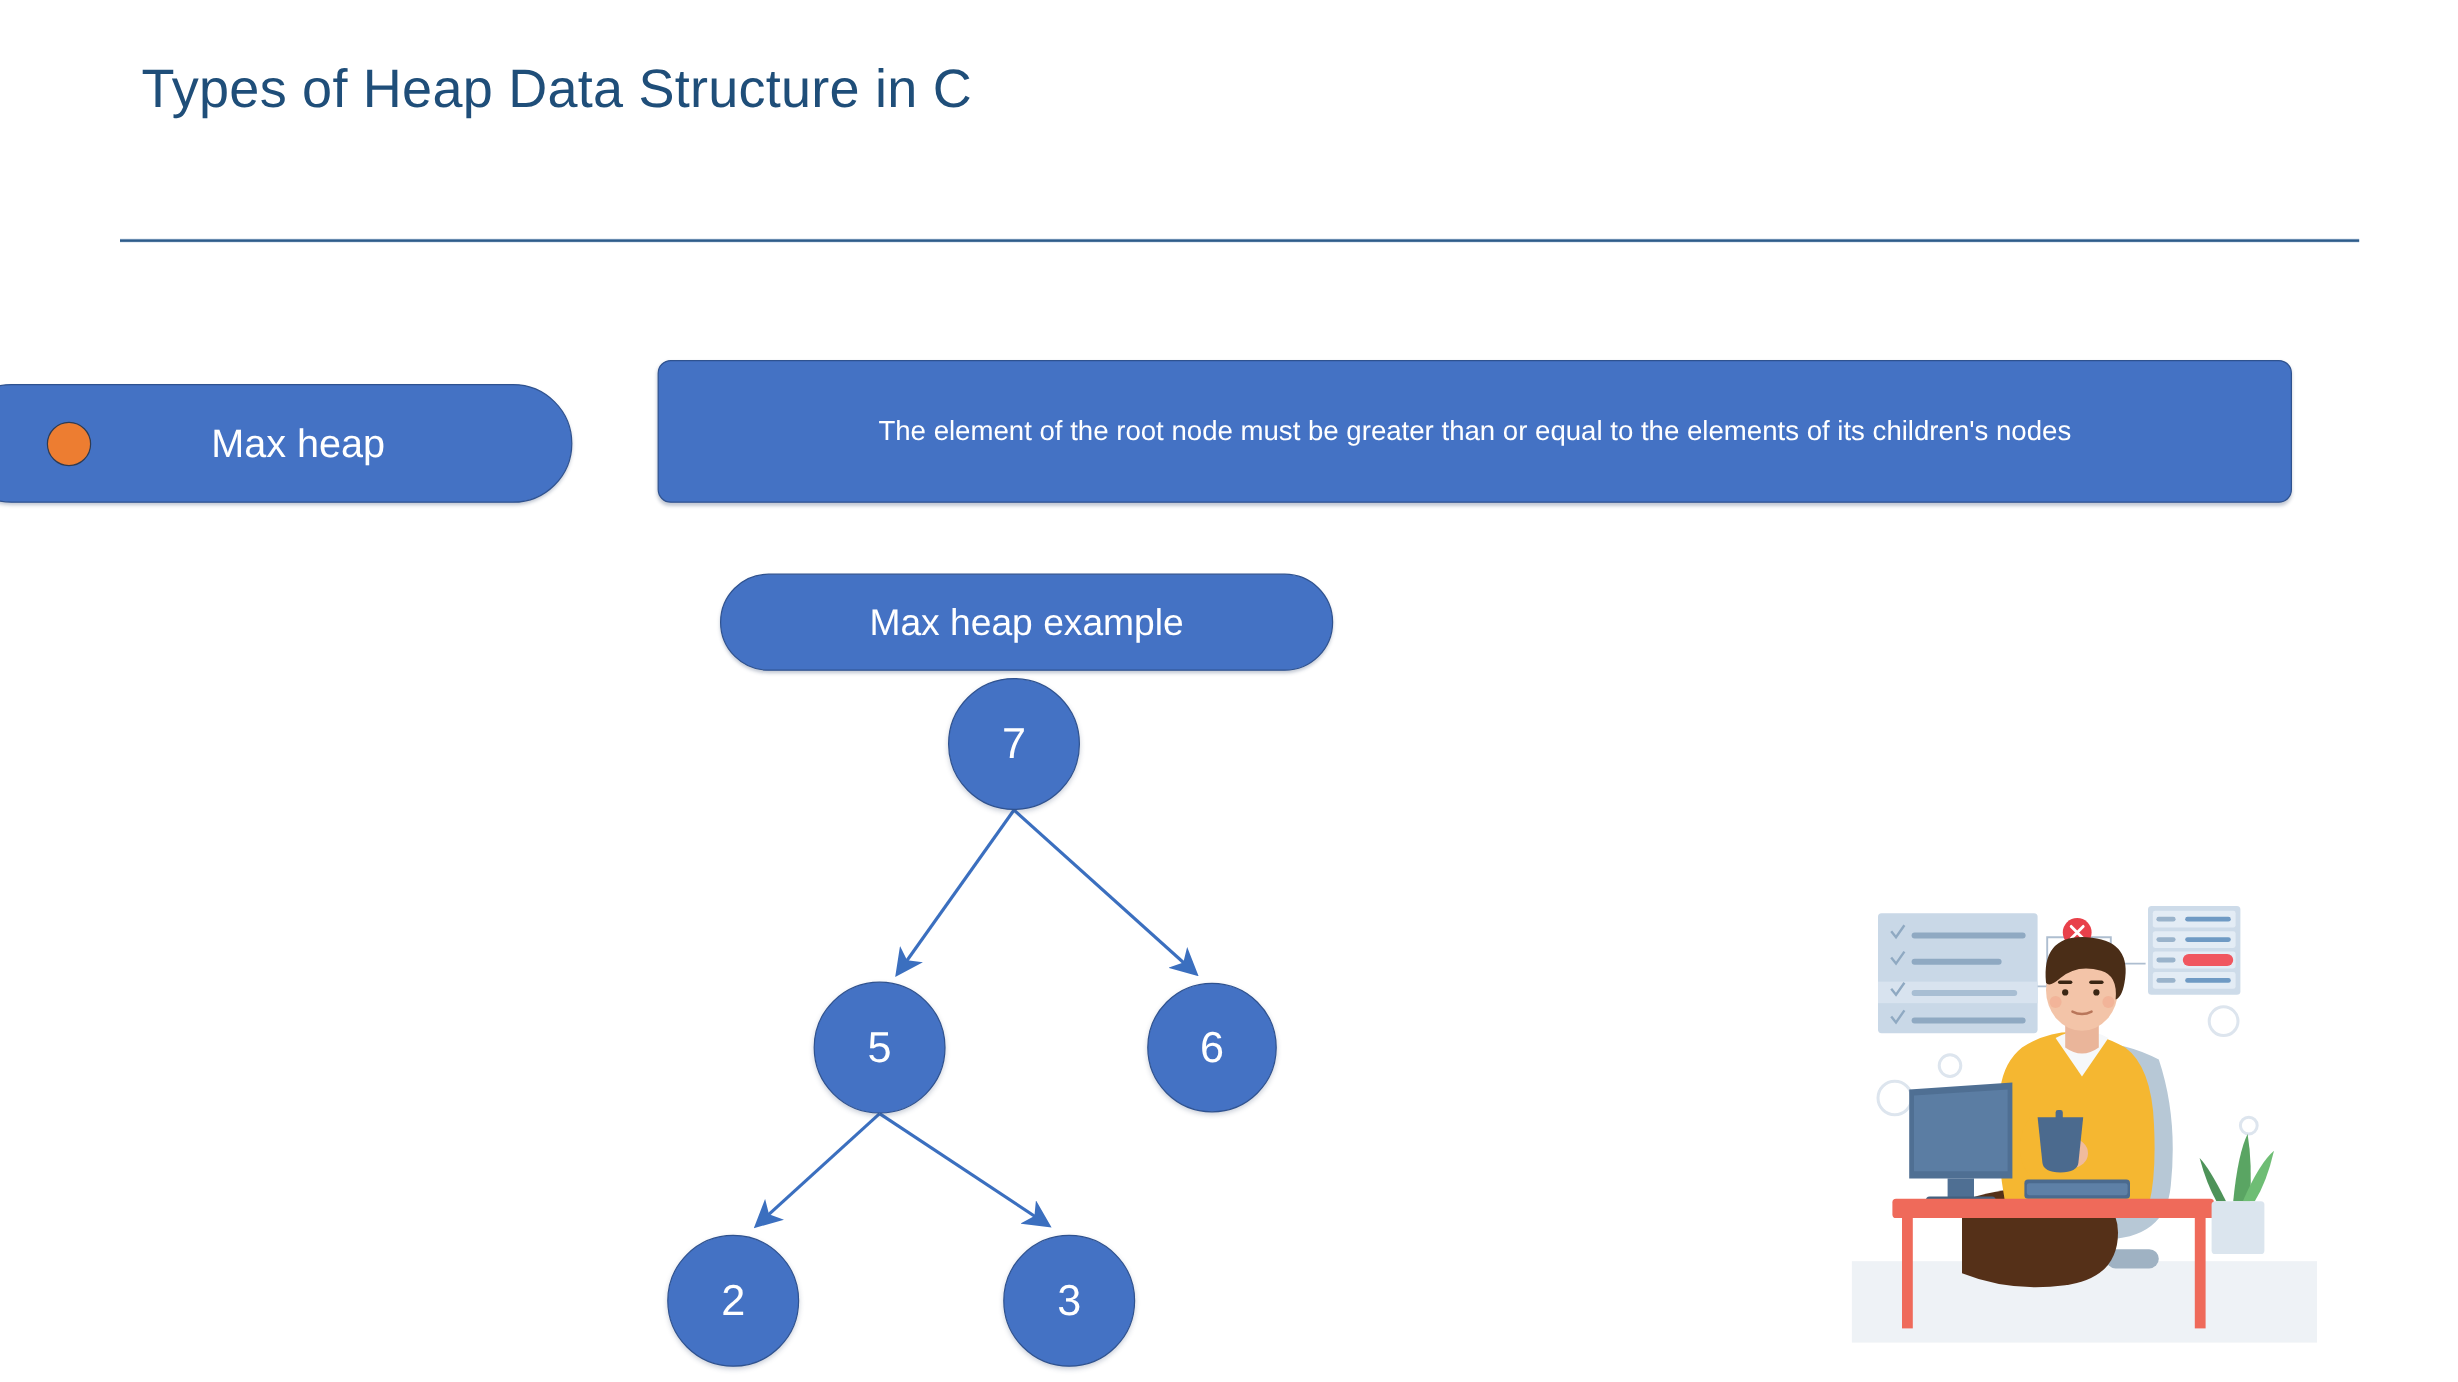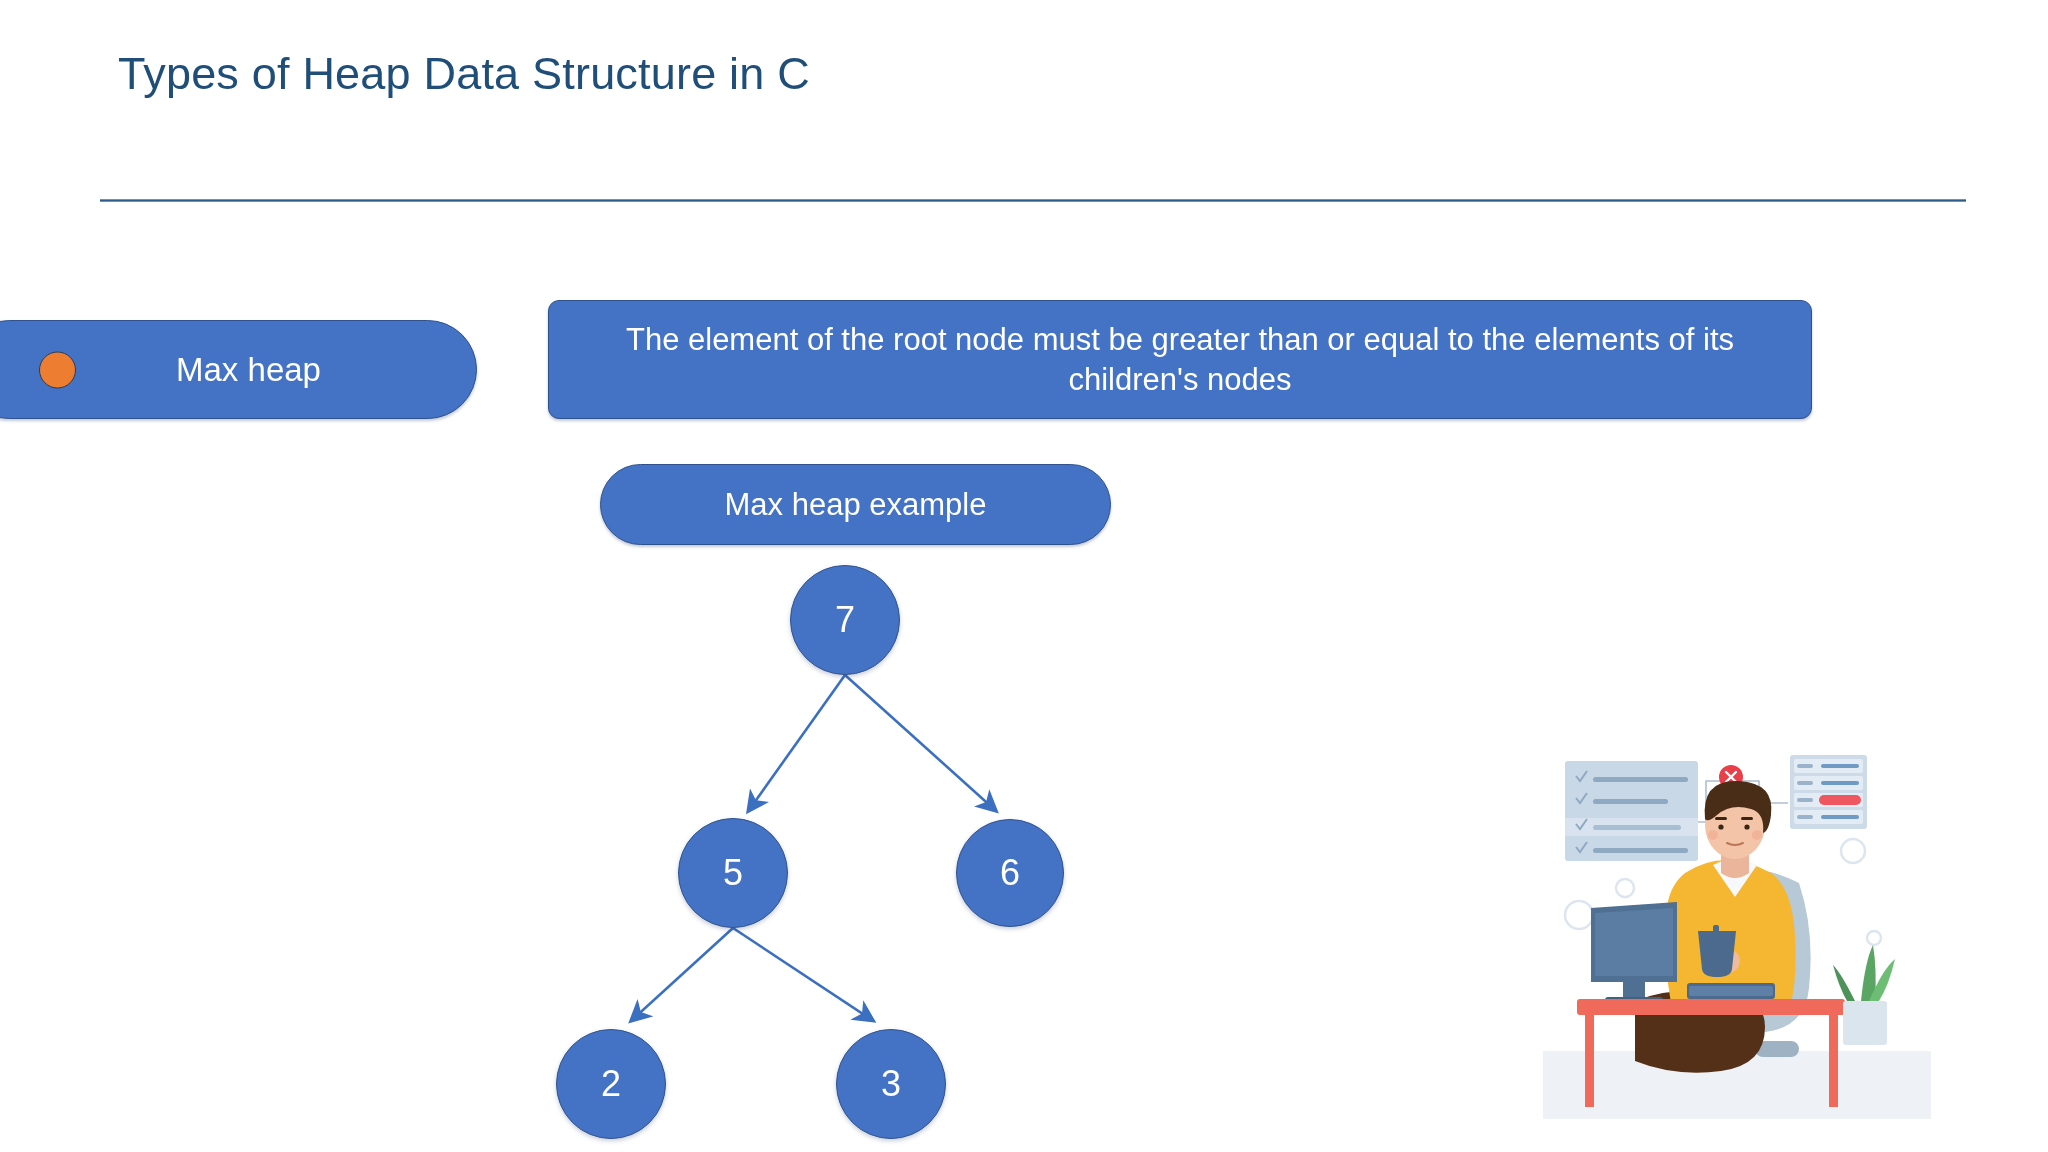--- a/index.html
+++ b/index.html
@@ -45,28 +45,28 @@
     position:absolute;left:78px;top:50%;transform:translateY(-50%);
     width:35px;height:35px;border-radius:50%;
     background:#ED7D31;border:1.5px solid #2F3B52;
   }
   #max-heap-pill .ptext{
     margin-left:0;width:100%;text-align:center;padding-left:60px;
     box-sizing:border-box;font-size:33px;
   }
 
   #desc-box{
-    left:548px;top:300px;width:1264px;height:119px;
+    left:548px;top:300px;width:1362px;height:119px;
     border-radius:11px;
-    font-size:31px;line-height:1.28;
+    font-size:23px;line-height:1.28;
     text-align:center;padding:12px 26px;
   }
 
   #example-pill{
-    left:600px;top:464px;width:511px;height:81px;
+    left:600px;top:478px;width:511px;height:81px;
     font-size:31px;
   }
 
   
   #tree{position:absolute;left:0;top:560px;width:1300px;height:592px;}
   .node{
     position:absolute;
     border-radius:50%;
     background:#4472C4;
     border:1.5px solid #2F528F;

